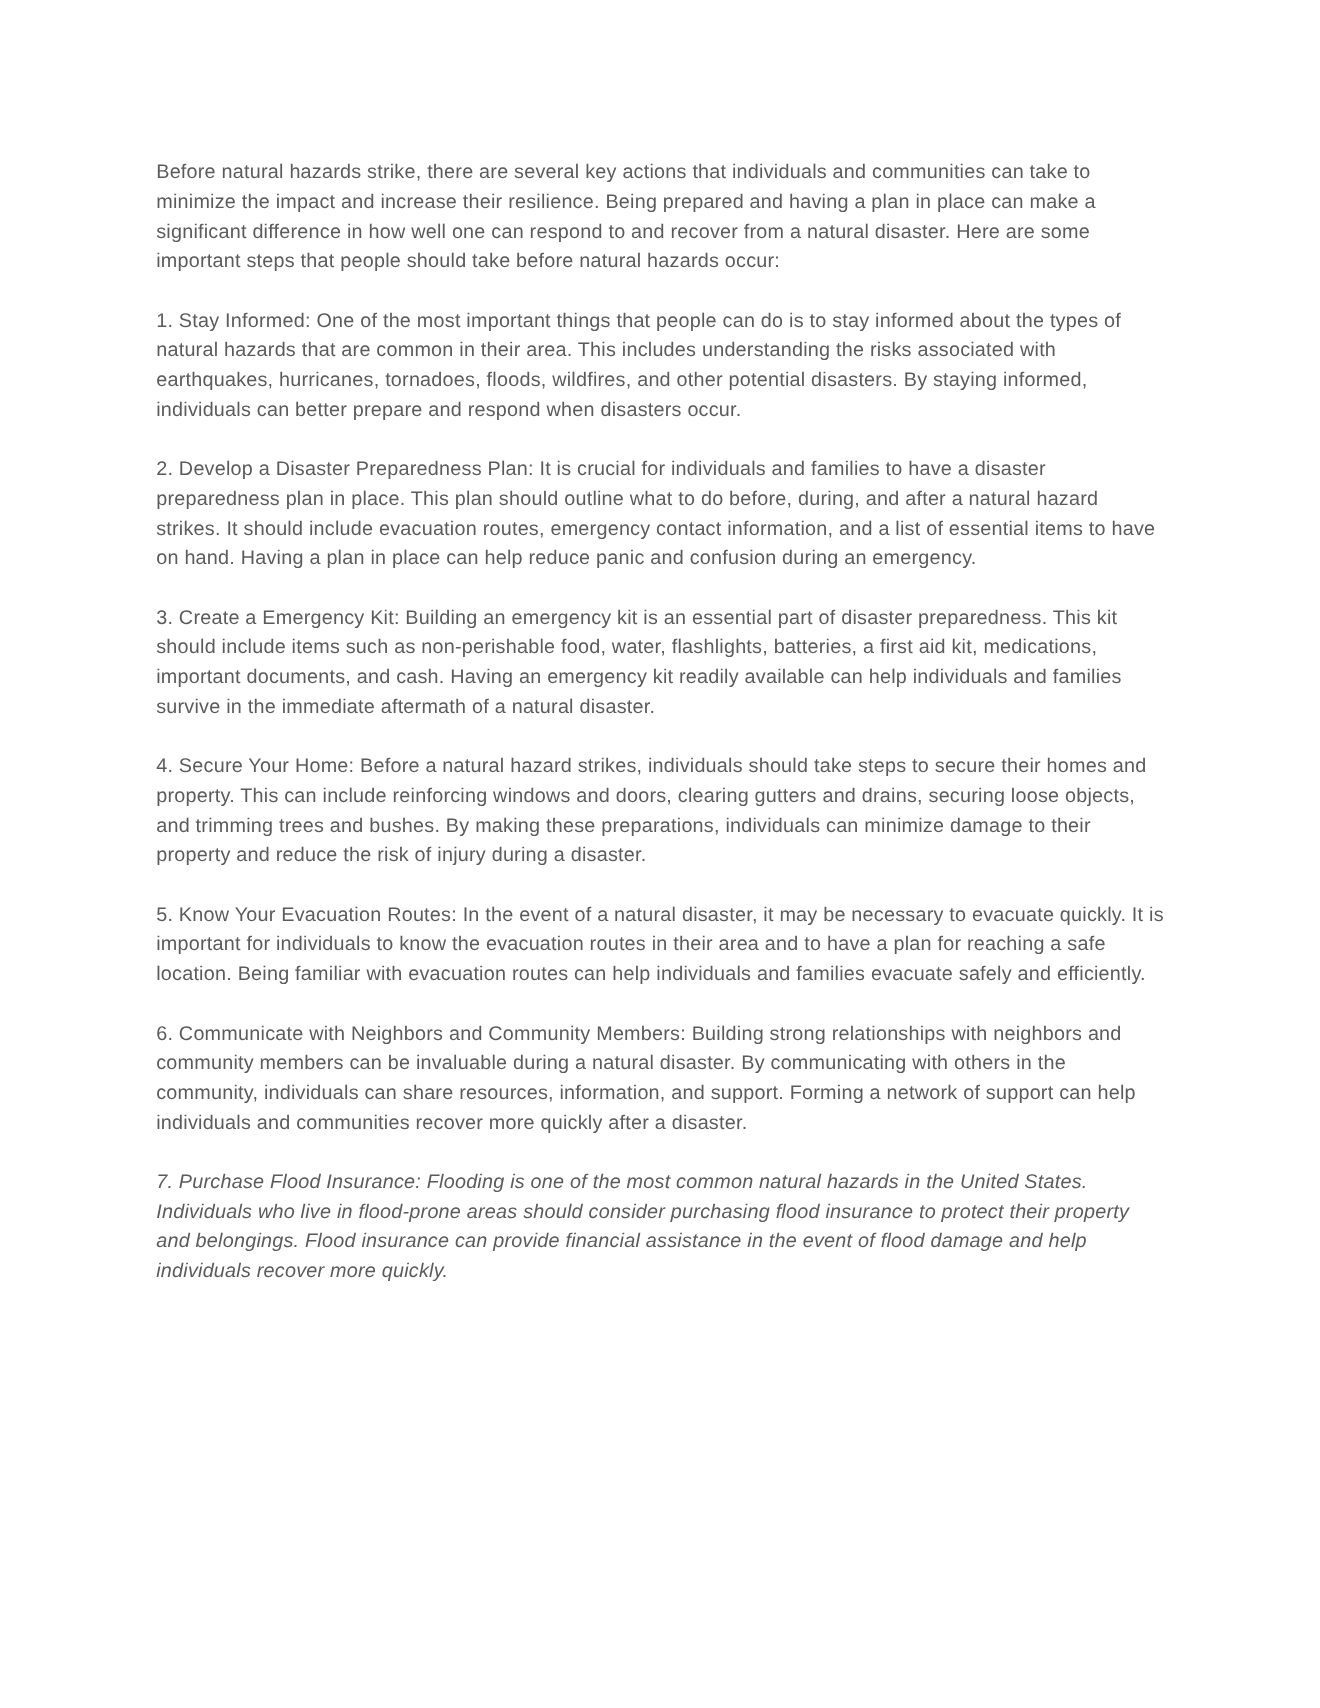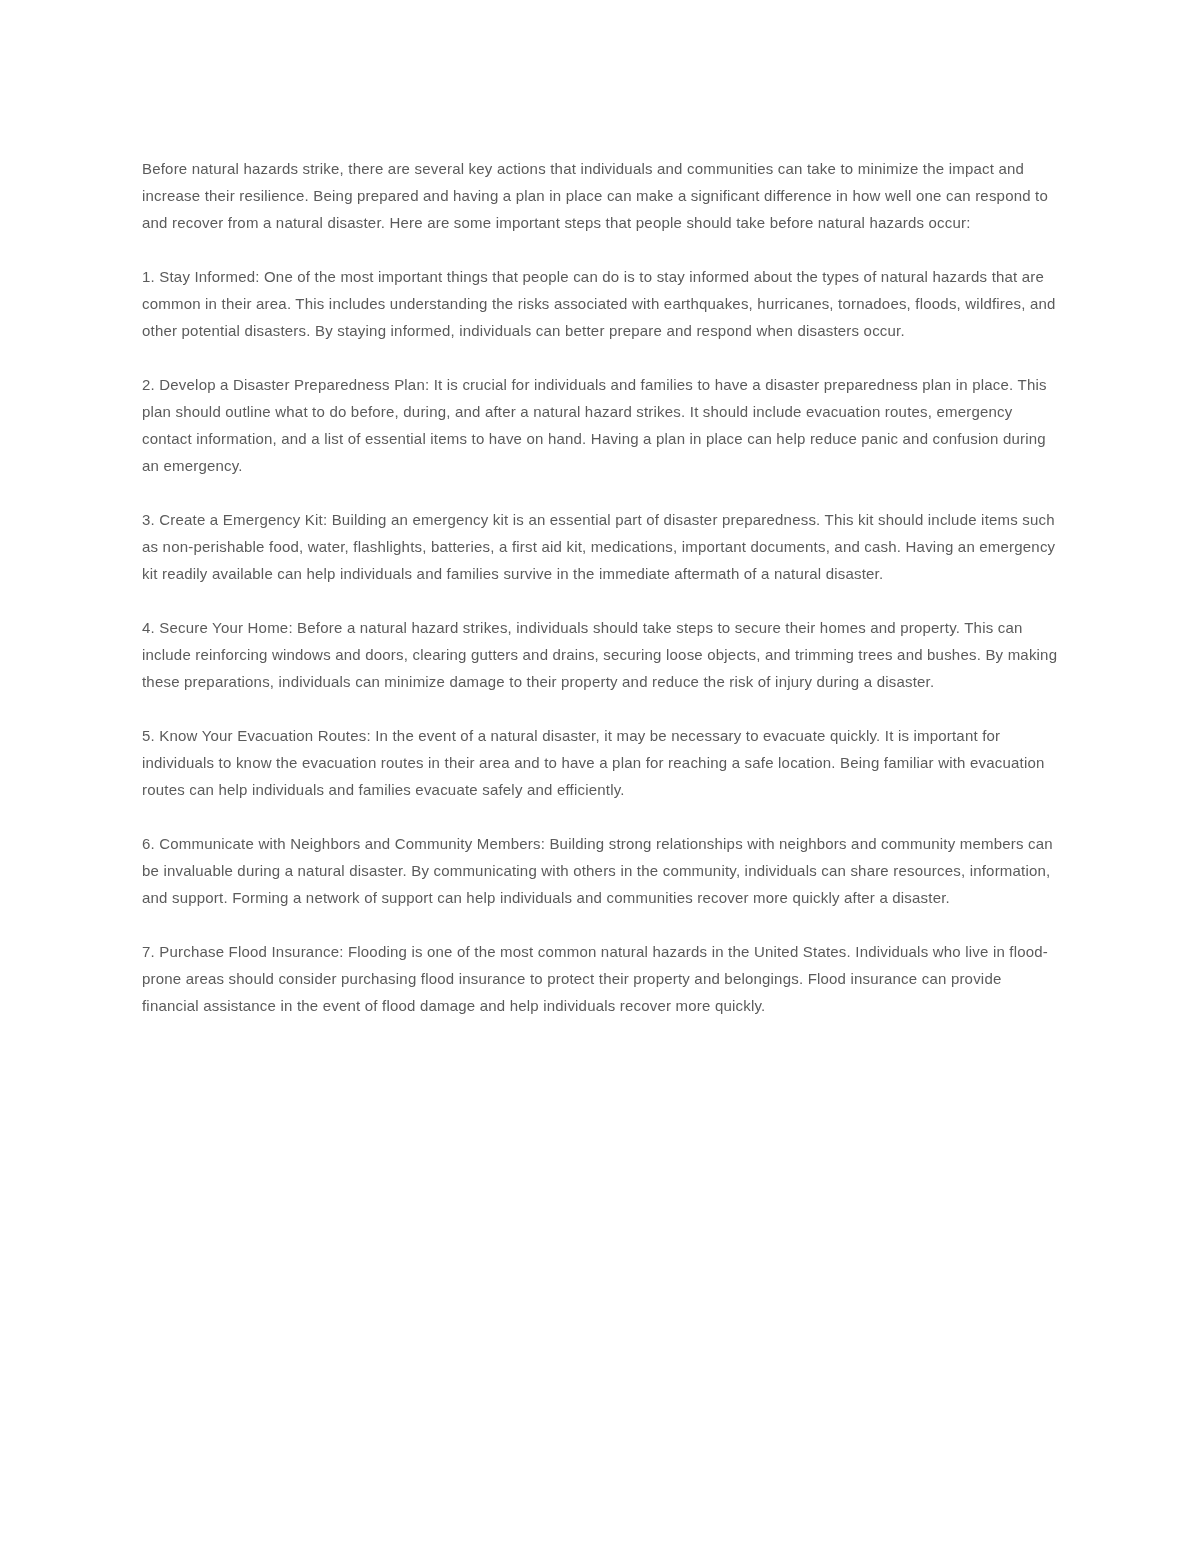--- a/index.html
+++ b/index.html
@@ -14,33 +14,33 @@
     background: #ffffff;
     box-sizing: border-box;
     overflow: hidden;
   }
   .doc-content {
     position: absolute;
     top: 143px;
     left: 142px;
     width: 920px;
     font-family: "Liberation Sans", "DejaVu Sans", sans-serif;
-    font-size: 15px;
+    font-size: 18px;
     line-height: 27px;
     color: #5b5b5b;
     letter-spacing: 0.2px;
-    margin-top: 12px;
   }
   .doc-content p {
     margin: 0 0 27px 0;
     padding: 0;
     text-align: left;
   }
   .doc-content p:last-child {
     margin-bottom: 0;
+    font-style: italic;
   }
 </style>
 </head>
 <body>
 
 <div class="page">
   <div class="doc-content">
     <p>Before natural hazards strike, there are several key actions that individuals and communities can take to minimize the impact and increase their resilience. Being prepared and having a plan in place can make a significant difference in how well one can respond to and recover from a natural disaster. Here are some important steps that people should take before natural hazards occur:</p>
     <p>1. Stay Informed: One of the most important things that people can do is to stay informed about the types of natural hazards that are common in their area. This includes understanding the risks associated with earthquakes, hurricanes, tornadoes, floods, wildfires, and other potential disasters. By staying informed, individuals can better prepare and respond when disasters occur.</p>
     <p>2. Develop a Disaster Preparedness Plan: It is crucial for individuals and families to have a disaster preparedness plan in place. This plan should outline what to do before, during, and after a natural hazard strikes. It should include evacuation routes, emergency contact information, and a list of essential items to have on hand. Having a plan in place can help reduce panic and confusion during an emergency.</p>

